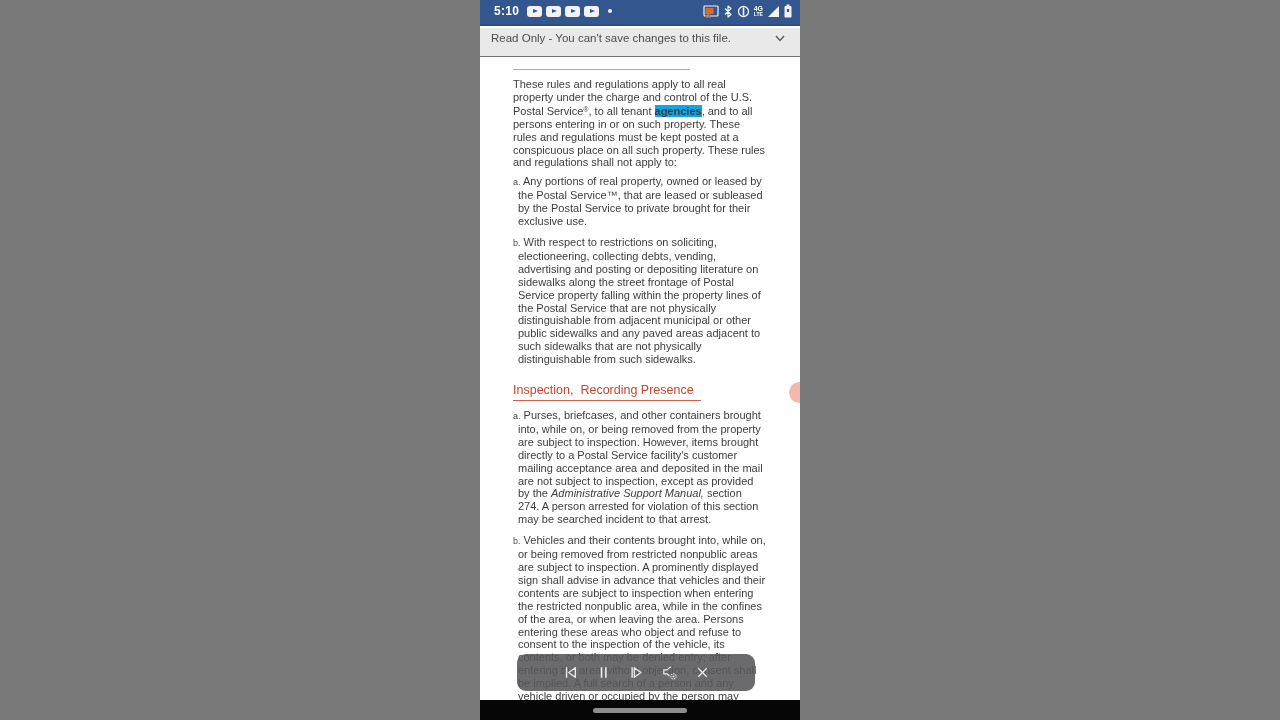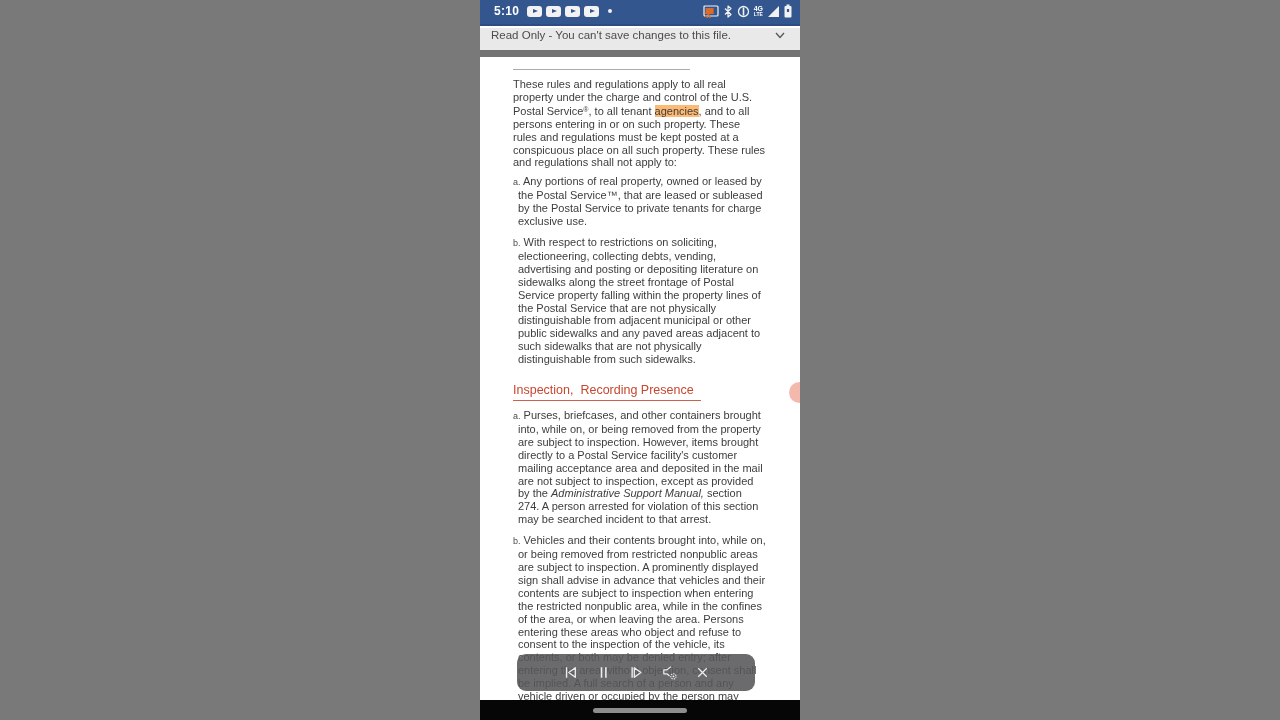--- a/index.html
+++ b/index.html
@@ -33,38 +33,38 @@
   .notif-dot { width: 4px; height: 4px; border-radius: 50%; background: #f2f2f2; margin-left: 5px; }
   .sb-right { margin-left: auto; display: flex; align-items: center; gap: 4px; }
   .sb-right svg { display: block; }
   .lte-block { display: flex; flex-direction: column; align-items: center; line-height: 1; }
   .lte-top { font-size: 7px; font-weight: bold; }
   .lte-bottom { font-size: 5px; font-weight: bold; }
 
   
   .banner {
     position: absolute; top: 28px; left: 0; right: 0; height: 29px;
-    background: #e9e9e9; border-bottom: 7px solid #737373;
+    background: #e9e9e9; border-bottom: 1px solid #737373;
     display: flex; align-items: center; padding: 0 12px 8px 11px;
     cursor: pointer;
   }
   .banner-text { font-size: 11.5px; color: #4c4c4c; flex: 1; }
   .banner .chev { flex: none; }
 
   
   .doc {
     position: absolute; top: 57px; left: 0; right: 0; height: 643px;
     background: #ffffff; overflow: hidden;
     color: #3d3d3d; font-size: 11px; line-height: 12.9px;
   }
   .doc-inner { padding: 12px 34px 0 33px; }
   .top-rule { width: 177px; height: 1px; background: #ababab; margin-bottom: 8px; }
   .para { margin: 0 0 6px 0; }
   .sup { font-size: 7px; vertical-align: 3px; }
-  .hl { background: #fdba74; }
+  .hl { background: #0ea5e9; font-weight: bold; }
   .li { margin: 5px 0 8px 0; padding-left: 5px; text-indent: -5px; }
   .li .marker { font-size: 9px; color: #4a4a4a; }
   .heading {
     margin-top: 17px; font-size: 12.5px; font-weight: normal; color: #c7462e;
     line-height: 14px; white-space: pre-wrap;
   }
   .heading-rule { width: 188px; height: 1px; background: #cf604a; margin: 3px 0 8px 0; }
   .scroll-dot {
     position: absolute; right: -10px; top: 325px; width: 21px; height: 21px;
     border-radius: 50%; background: rgba(233, 128, 106, 0.55); cursor: grab;
@@ -138,21 +138,21 @@
         <polyline points="4,6 8,10.5 12,6" fill="none" stroke="#5a5a5a" stroke-width="1.4"></polyline>
       </svg>
     </div>
 
     <div class="doc">
       <div class="doc-inner">
         <div class="top-rule"></div>
 
         <p class="para"><span>These rules and regulations apply to all real property under the charge and control of the U.S. Postal Service</span><span class="sup">®</span><span>, to all tenant </span><span class="hl">agencies</span><span>, and to all persons entering in or on such property. These rules and regulations must be kept posted at a conspicuous place on all such property. These rules and regulations shall not apply to:</span></p>
 
-        <p class="li"><span class="marker">a.</span><span> Any portions of real property, owned or leased by the Postal Service™, that are leased or subleased by the Postal Service to private tenants for charge exclusive use.</span></p>
+        <p class="li"><span class="marker">a.</span><span> Any portions of real property, owned or leased by the Postal Service™, that are leased or subleased by the Postal Service to private brought for their exclusive use.</span></p>
 
         <p class="li"><span class="marker">b.</span><span> With respect to restrictions on soliciting, electioneering, collecting debts, vending, advertising and posting or depositing literature on sidewalks along the street frontage of Postal Service property falling within the property lines of the Postal Service that are not physically distinguishable from adjacent municipal or other public sidewalks and any paved areas adjacent to such sidewalks that are not physically distinguishable from such sidewalks.</span></p>
 
         <h2 class="heading">Inspection,  Recording Presence</h2>
         <div class="heading-rule"></div>
 
         <p class="li"><span class="marker">a.</span><span> Purses, briefcases, and other containers brought into, while on, or being removed from the property are subject to inspection. However, items brought directly to a Postal Service facility's customer mailing acceptance area and deposited in the mail are not subject to inspection, except as provided by the </span><i>Administrative Support Manual,</i><span> section 274. A person arrested for violation of this section may be searched incident to that arrest.</span></p>
 
         <p class="li"><span class="marker">b.</span><span> Vehicles and their contents brought into, while on, or being removed from restricted nonpublic areas are subject to inspection. A prominently displayed sign shall advise in advance that vehicles and their contents are subject to inspection when entering the restricted nonpublic area, while in the confines of the area, or when leaving the area. Persons entering these areas who object and refuse to consent to the inspection of the vehicle, its contents, or both may be denied entry; after entering the area without objection, consent shall be implied. A full search of a person and any vehicle driven or occupied by the person may accompany an arrest.</span></p>
       </div>

